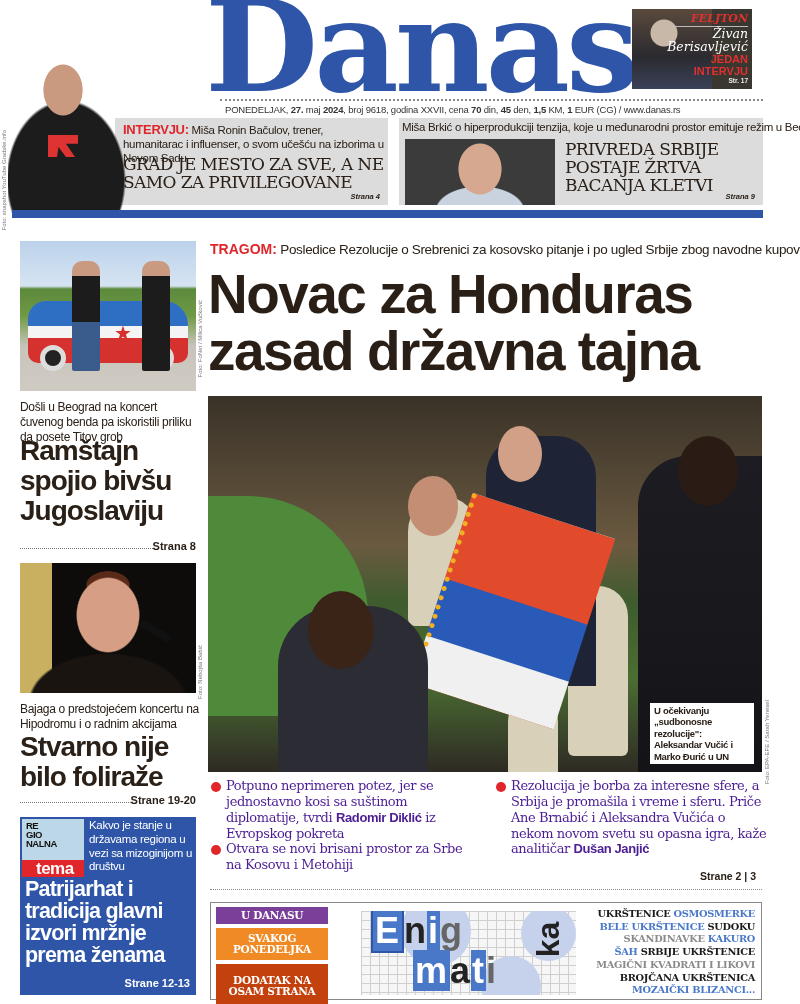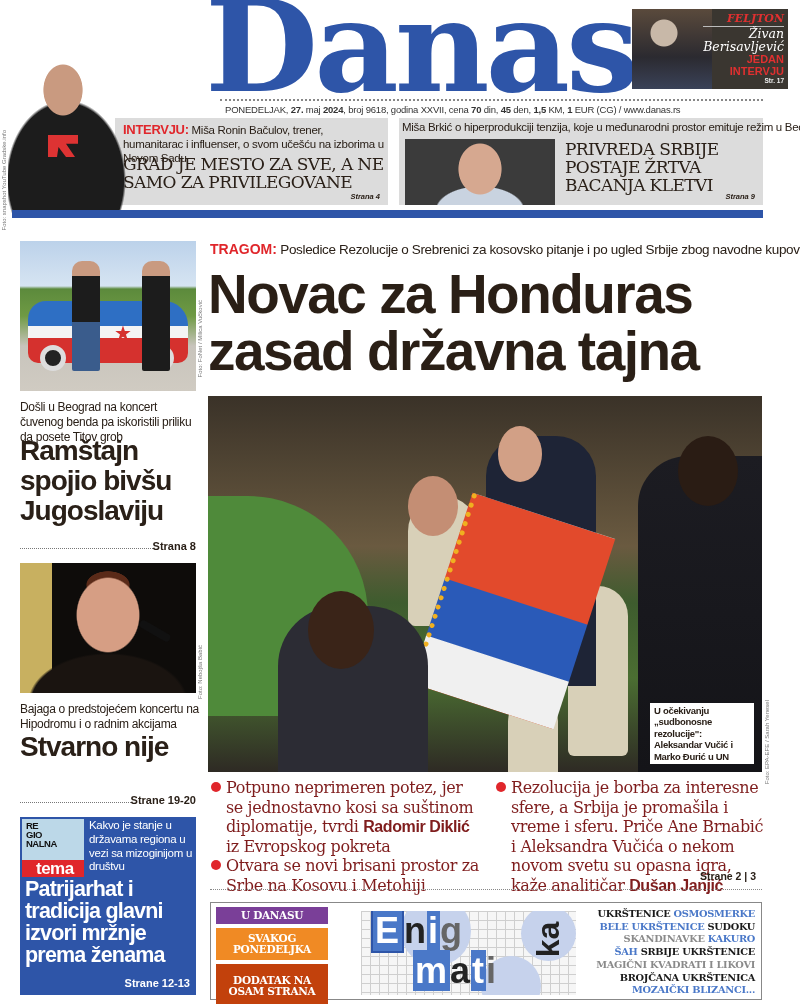--- a/index.html
+++ b/index.html
@@ -6,21 +6,21 @@
   body { width: 800px; height: 1004px; background: #fff; position: relative; overflow: hidden; font-family: "Liberation Sans", sans-serif; color: #2a2018; }
   .abs { position: absolute; }
 
   
   .logo { left: 205px; top: -18px; font-family: "DejaVu Serif", serif; font-weight: bold; font-size: 128px; color: #2e55a8; letter-spacing: -4px; line-height: 1; transform: scaleX(1.02); transform-origin: left top; }
   .dotline { border-top: 2px dotted #888; }
   .dateline { left: 225px; top: 104px; font-family: "Liberation Sans Narrow", "Liberation Sans", sans-serif; font-size: 9.5px; color: #333; letter-spacing: -0.2px; white-space: nowrap; }
   .dateline b { font-weight: bold; }
 
   
-  .feljton { left: 632px; top: 9px; width: 156px; height: 80px; background: #3a3630; overflow: hidden; text-decoration: underline; }
+  .feljton { left: 632px; top: 9px; width: 120px; height: 80px; background: #3a3630; overflow: hidden; text-decoration: underline; }
   .feljton .ph { position:absolute; left:0; top:0; width:80px; height:80px; background: radial-gradient(circle at 40% 30%, #c8b8a8 0 13px, transparent 14px), linear-gradient(180deg, #5a4a3c 0%, #2b2a30 60%, #3a4258 100%); }
   .feljton .txt { position:absolute; right:4px; top:3px; text-align:right; }
   .feljton .tag { font-family: "DejaVu Serif", serif; font-style: italic; font-weight: bold; font-size: 11px; color: #e03030; border-bottom: 1px solid #bbb; padding-bottom: 1px; }
   .feljton .name { font-family: "DejaVu Serif", serif; font-style: italic; font-size: 12.5px; color: #fff; line-height: 1.05; }
   .feljton .red { font-weight: bold; font-size: 11px; color: #e03030; line-height: 1.1; }
   .feljton .str { font-size: 6.5px; color: #eee; font-weight: bold; }
 
   
   .promo { background: #dcdcdc; }
   .promo1 { left: 115px; top: 118px; width: 273px; height: 87px; }
@@ -65,21 +65,21 @@
   .tragom .kicker-red { font-family: "Liberation Sans", sans-serif; font-size: 14px; letter-spacing: 0; }
   .main-head { left: 208px; top: 265px; font-weight: bold; font-size: 56px; line-height: 1.02; color: #2a1f16; letter-spacing: -1.5px; white-space: nowrap; transform: scaleX(0.98); transform-origin: left top; }
 
   .main-photo { left: 208px; top: 396px; width: 554px; height: 376px; overflow:hidden; background: linear-gradient(180deg, #3a3228 0%, #6a5a40 40%, #3e5c2e 55%, #4b6e32 75%, #2e2a24 100%); }
   .desk { position:absolute; left:0; top:100px; width:160px; height:220px; background:#4f8a3a; border-radius: 0 120px 0 0; }
   .figure { position:absolute; border-radius: 50%; }
   .chair { position:absolute; background:#d8d0b8; border-radius: 40px 40px 8px 8px; }
   .flag { position:absolute; left:230px; top:115px; width:150px; height:200px; background: linear-gradient(180deg, #e24a2c 0 45%, #2a5ab8 45% 75%, #f0f0f0 75%); transform: rotate(18deg); border-left: 5px dotted #f0b020; }
   .caption { position:absolute; right:8px; bottom:8px; width:104px; background:#fff; padding:2px 4px; font-family: "Liberation Sans Narrow","Liberation Sans", sans-serif; font-weight:bold; font-size: 9.5px; line-height:1.2; color:#2a2018; letter-spacing:-0.3px; }
 
-  .bullets { font-family: "DejaVu Serif", serif; font-size: 16px; line-height: 1.22; color: #7f1d1d; letter-spacing: -0.4px; }
+  .bullets { font-family: "DejaVu Serif", serif; font-size: 13px; line-height: 1.22; color: #4c1d95; letter-spacing: -0.4px; }
   .bullets li { list-style: none; position: relative; padding-left: 16px; }
   .bullets li::before { content: ""; position: absolute; left: 1px; top: 4px; width: 10px; height: 10px; border-radius: 50%; background: #e0262b; }
   .bullets b { font-family: "Liberation Sans", sans-serif; font-weight: bold; }
   .bul-left { left: 210px; top: 778px; width: 270px; }
   .bul-right { left: 495px; top: 778px; width: 275px; }
   .strane23 { left: 700px; top: 870px; font-weight: bold; font-size: 10.5px; }
 
   
   .enig-box { left: 210px; top: 902px; width: 552px; height: 98px; border: 1px solid #888; }
   .enig-tag { position:absolute; left:5px; width:112px; color:#fff; font-family: "DejaVu Serif", serif; font-weight:bold; text-align:center; line-height:1.05; font-size: 10.5px; letter-spacing: -0.3px; display:flex; align-items:center; justify-content:center; }
@@ -163,20 +163,21 @@
     <span class="lbl">Strana 8</span>
 </div>
 
 <div class="abs bajaga-photo">
     <div class="mic"></div>
   </div>
 <div class="abs photo-credit" style="left:197px;top:645px;">Foto: Nebojša Babić</div>
 <div class="abs side-kicker" style="left:20px;top:702px;width:180px;">Bajaga o predstojećem koncertu na Hipodromu i o radnim akcijama</div>
 <div class="abs side-head" style="left:20px;top:732px;">
   <div>Stvarno nije</div>
+  <div>bilo foliraže</div>
 </div>
 <div class="abs strana-line" style="left:20px;top:794px;width:176px;">
   <span class="dots"></span>
     <span class="lbl">Strane 19-20</span>
 </div>
 
 <div class="abs tema-box">
   <div class="tema-logo">
     <div class="reg" style="white-space:pre;">RE
 GIO

